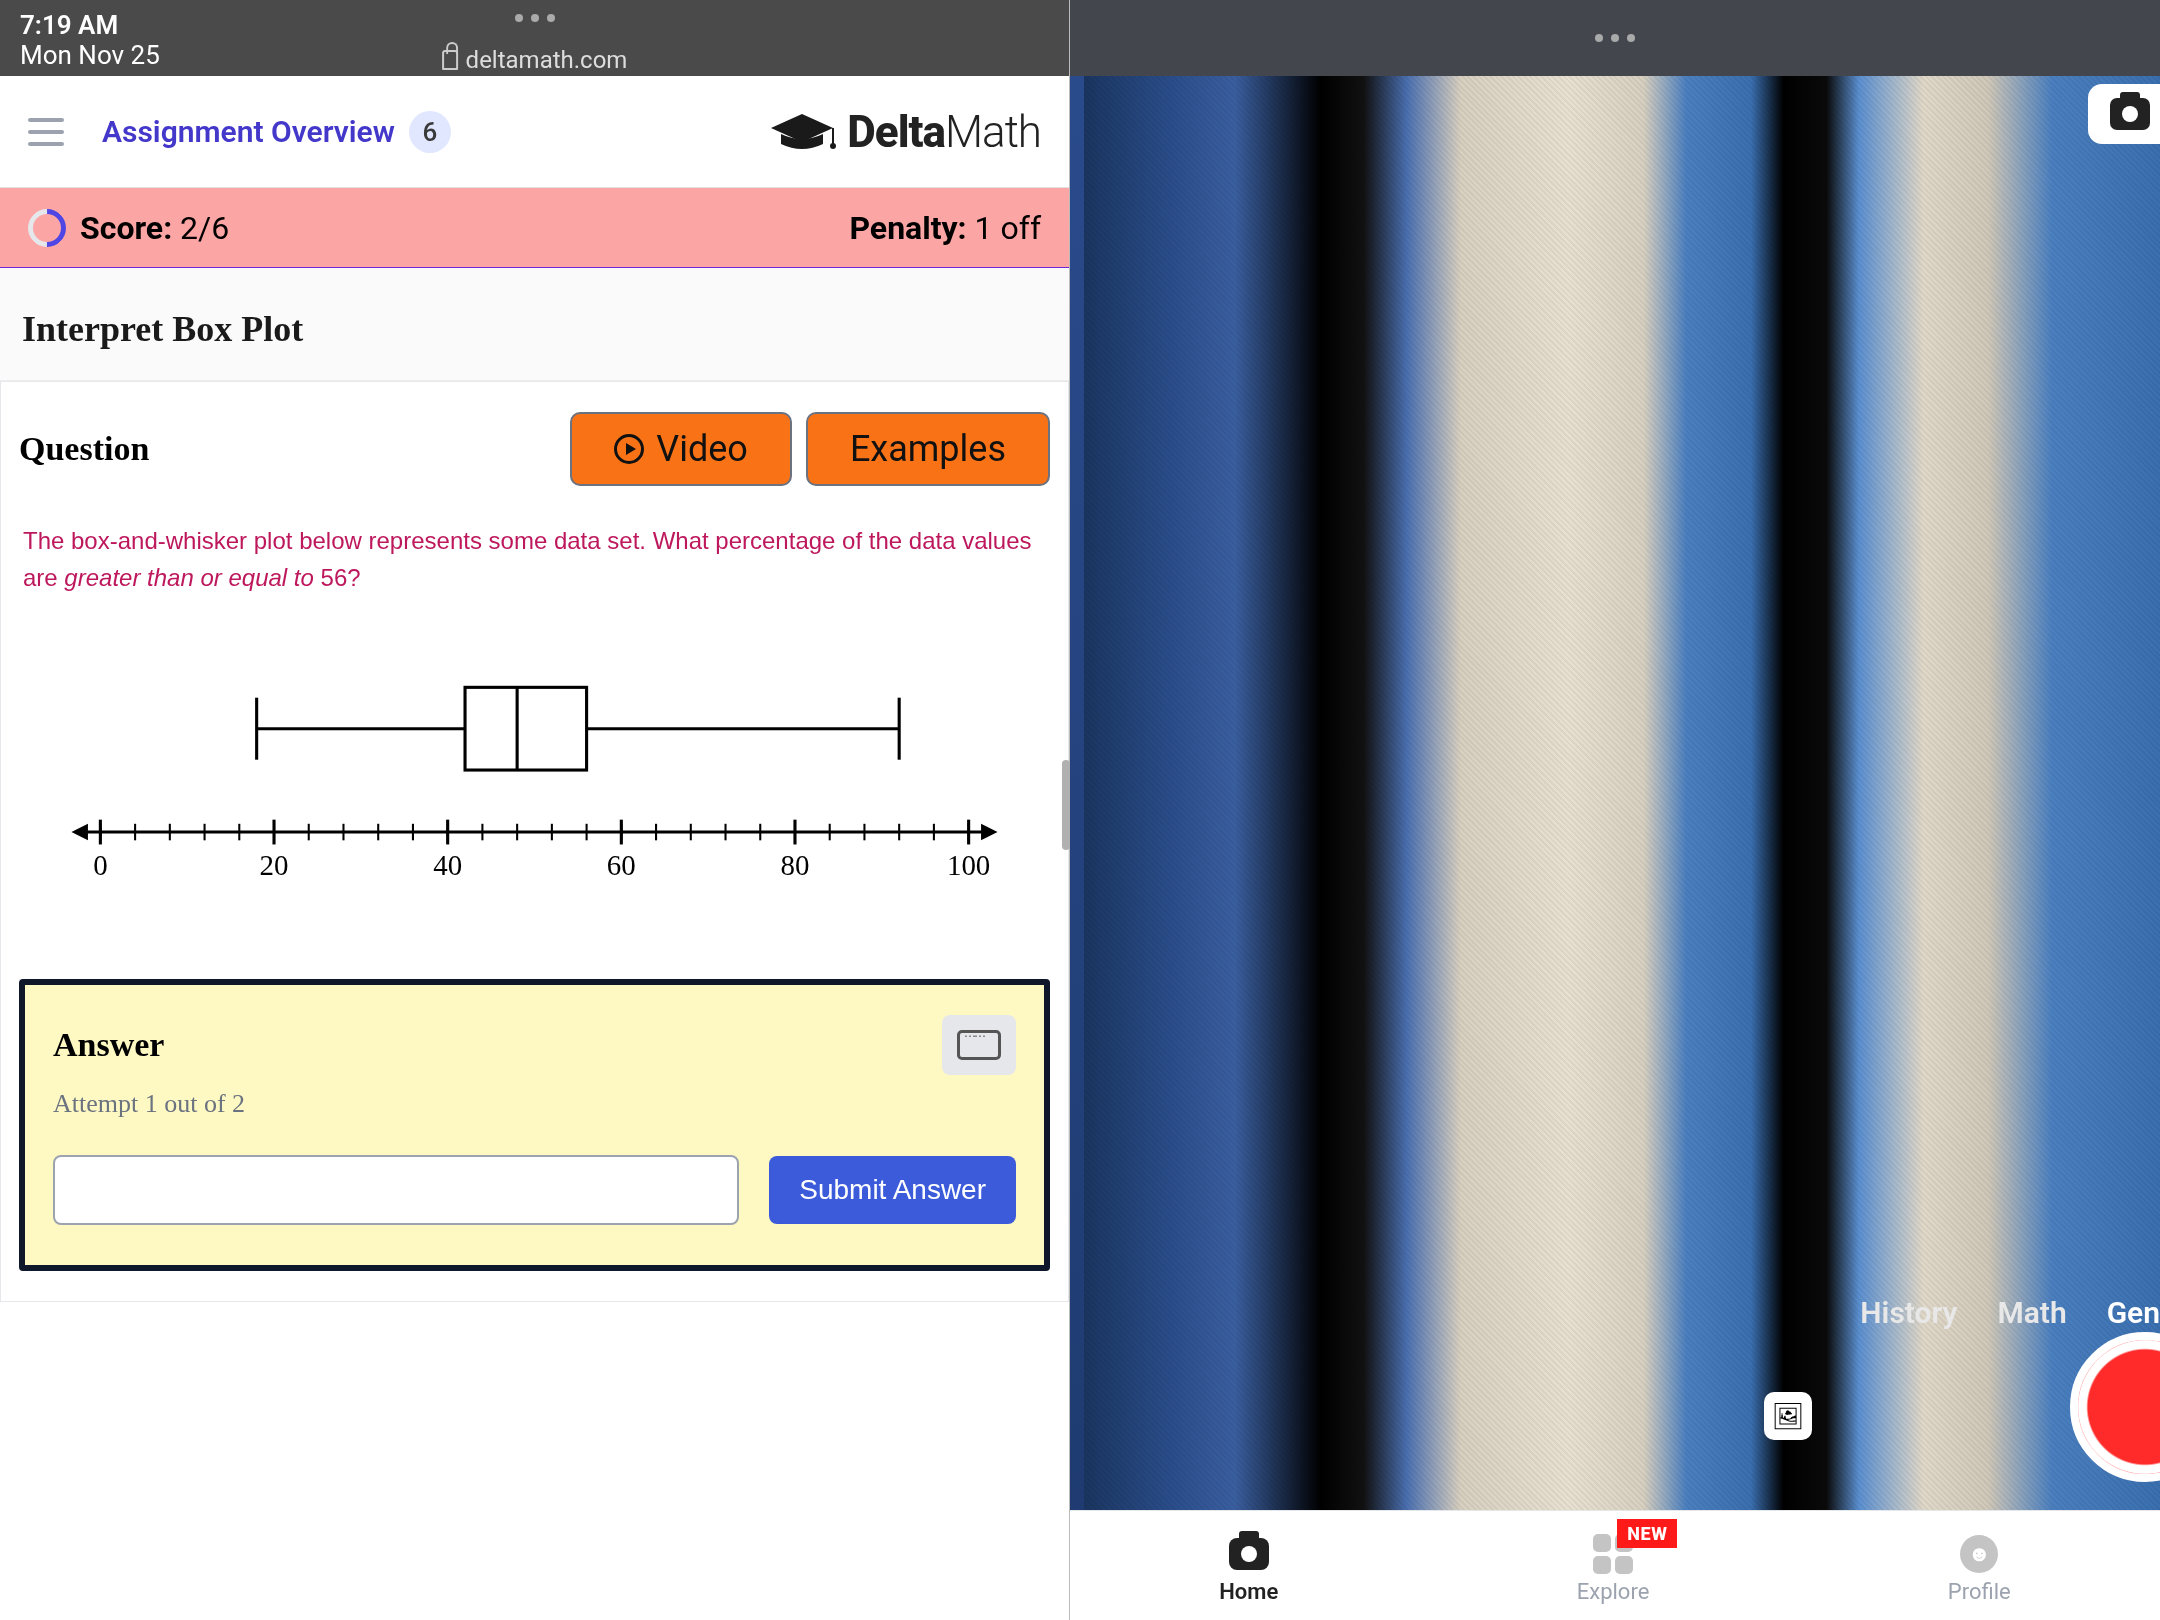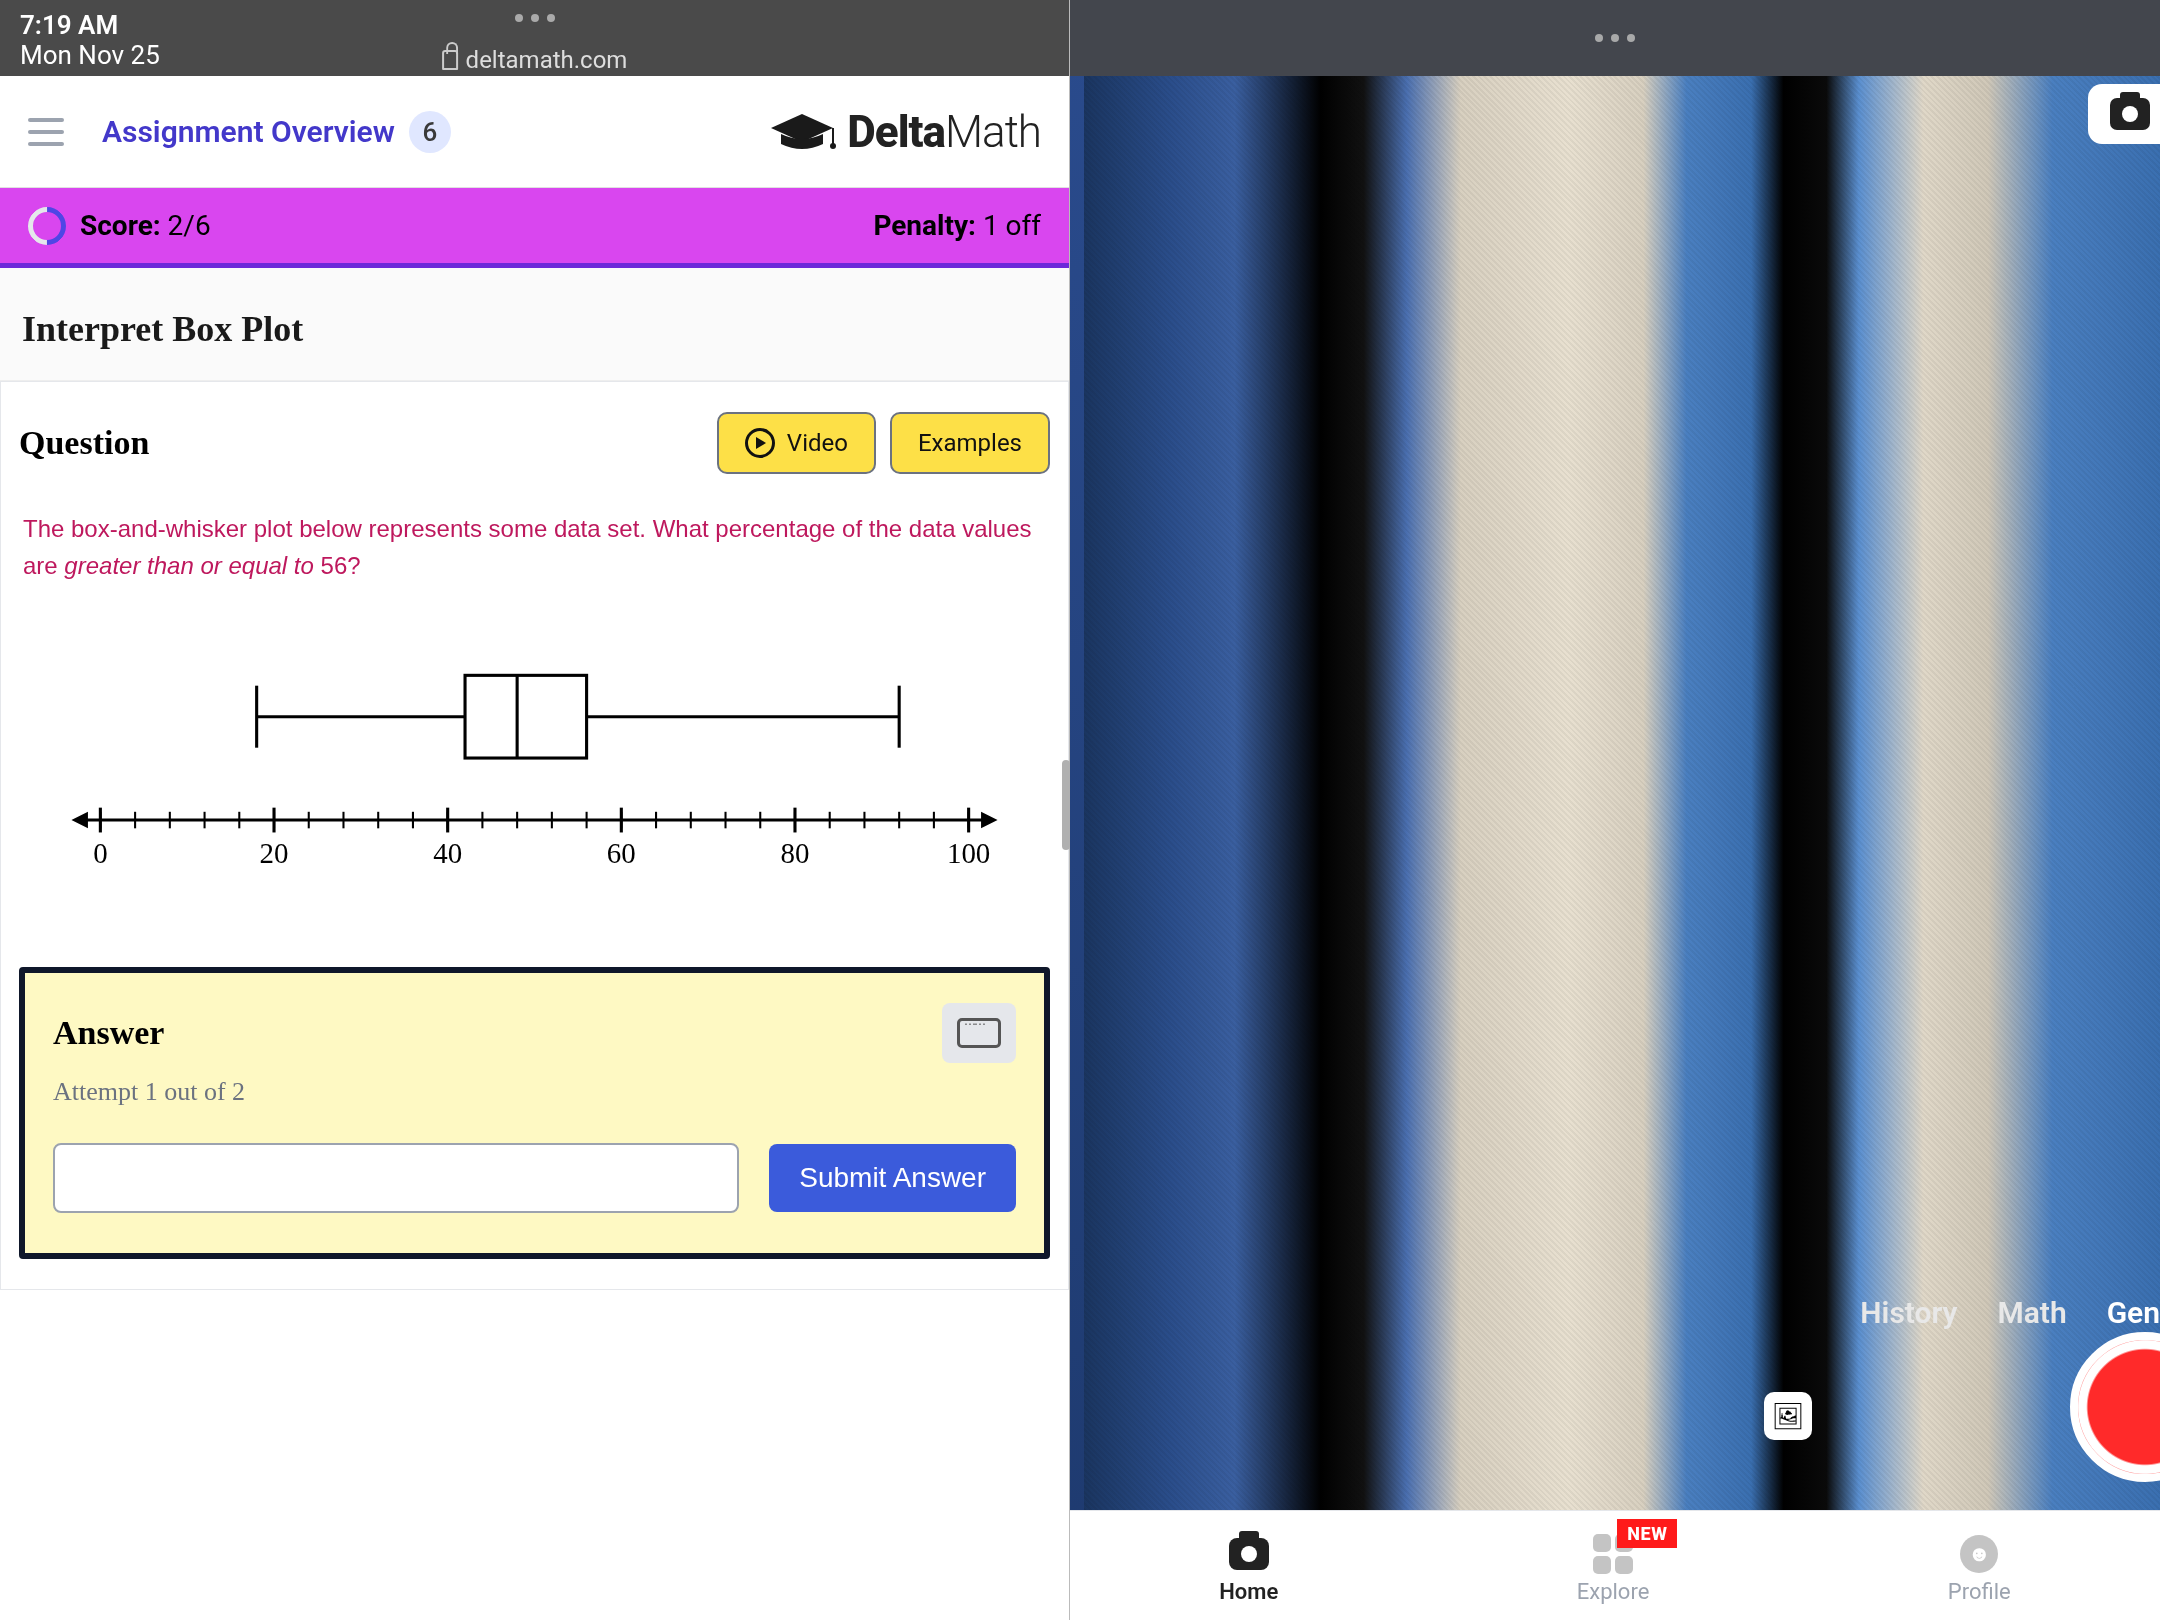--- a/index.html
+++ b/index.html
@@ -21,34 +21,34 @@
   .hamburger { width: 36px; height: 28px; display: flex; flex-direction: column; justify-content: space-between; margin-right: 38px; cursor: pointer; }
   .hamburger span { height: 4px; background: #9ca3af; border-radius: 2px; }
   .overview-link { color: #4338ca; font-weight: 600; font-size: 30px; margin-right: 14px; }
   .badge-count { background: #e0e7ff; color: #3a3a3a; border-radius: 50%; width: 42px; height: 42px; display: inline-flex; align-items: center; justify-content: center; font-size: 26px; font-weight: 500; }
   .logo { margin-left: auto; display: flex; align-items: center; gap: 10px; }
   .logo-icon { width: 70px; height: 48px; }
   .logo-text { font-size: 44px; letter-spacing: -1px; }
   .logo-text .bold { font-weight: 800; color: #222; }
   .logo-text .thin { font-weight: 300; color: #222; }
 
-  .scorebar { height: 80px; background: #d946ef; border-bottom: 5px solid #6d28d9; display: flex; align-items: center; padding: 0 28px; font-size: 28px; }
+  .scorebar { height: 80px; background: #fca5a5; border-bottom: 1px solid #6d28d9; display: flex; align-items: center; padding: 0 28px; font-size: 32px; }
   .score-ring { width: 38px; height: 38px; border-radius: 50%; border: 5px solid #e5e7eb; border-top-color: #4f46e5; border-right-color: #4f46e5; margin-right: 14px; transform: rotate(45deg); }
   .scorebar .score-label { font-weight: 700; }
   .scorebar .penalty { margin-left: auto; }
   .penalty-label { font-weight: 700; }
 
   .title-section { padding: 40px 22px 30px 22px; background: #fafafa; border-bottom: 1px solid #eee; }
   .title-section h2 { font-family: Georgia, serif; font-weight: 700; font-size: 36px; color: #1a1a1a; }
 
   .question-card { background: #fff; border: 1px solid #e5e7eb; margin: 0; padding: 30px 18px; }
   .q-head { display: flex; align-items: center; margin-bottom: 36px; gap: 12px; }
   .q-head h3 { font-family: Georgia, serif; font-size: 34px; font-weight: 700; }
   .q-head .btns { margin-left: auto; display: flex; gap: 14px; }
-  .outline-btn { border: 2px solid #6b7280; border-radius: 10px; background: #fde047; padding: 14px 26px; font-size: 24px; color: #111; display: flex; align-items: center; gap: 12px; cursor: pointer; font-family: inherit; }
+  .outline-btn { border: 2px solid #6b7280; border-radius: 10px; background: #f97316; padding: 14px 42px; font-size: 36px; color: #111; display: flex; align-items: center; gap: 12px; cursor: pointer; font-family: inherit; }
   .play-icon { width: 30px; height: 30px; border: 3px solid #111; border-radius: 50%; display: inline-flex; align-items: center; justify-content: center; }
   .play-icon::after { content: ""; border-left: 10px solid #111; border-top: 6px solid transparent; border-bottom: 6px solid transparent; margin-left: 3px; }
 
   .q-text { font-family: Liberation Sans, sans-serif; font-size: 24px; line-height: 1.55; color: #be185d; padding: 0 4px; }
   .q-text .emph { font-style: italic; }
 
   .plot-area { padding: 50px 40px 30px 40px; }
   .plot-svg { width: 100%; height: auto; }
 
   .answer-card { background: #fef9c3; border: 6px solid #0f172a; margin-top: 30px; padding: 30px 28px 40px 28px; border-radius: 4px; }

